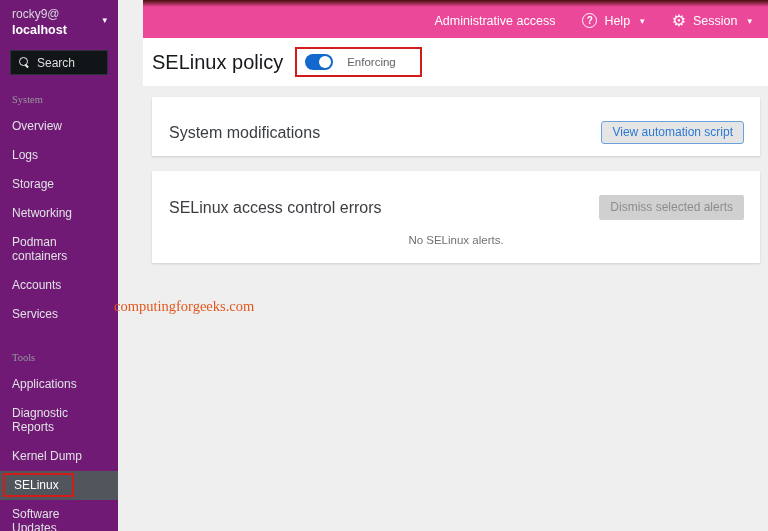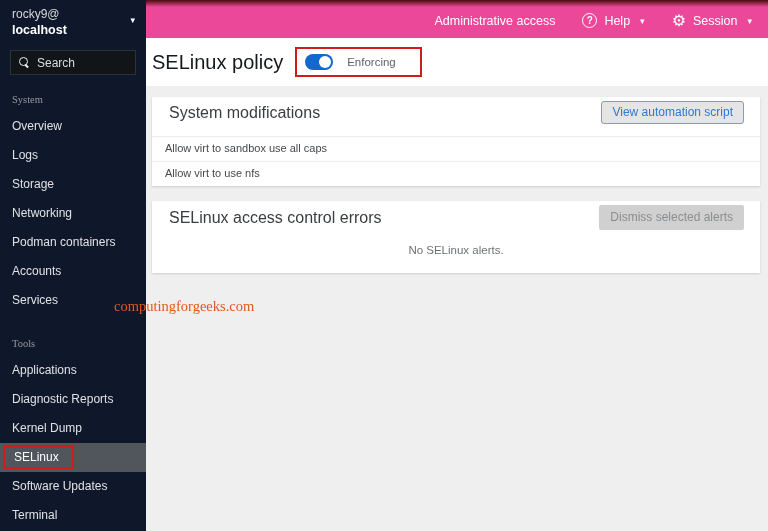--- a/index.html
+++ b/index.html
@@ -1,22 +1,22 @@
 <!DOCTYPE html>
 <html><head>
 <meta charset="utf-8">
 <style>
   * { box-sizing: border-box; margin: 0; padding: 0; }
   body { margin: 0; font-family: "Liberation Sans", sans-serif; }
   .app { position: relative; width: 768px; height: 531px; overflow: hidden;
          background: #efefef; }
 
   
-  .sidebar { position: absolute; left: 0; top: 0; width: 146px; height: 531px;
-             background: #0f172a; z-index: 2; }
+  .sidebar { position: absolute; left: 0; top: 0; width: 118px; height: 531px;
+             background: #701a75; z-index: 2; }
   .host-switcher { position: relative; padding: 7px 12px 5px; cursor: pointer; }
   .host-user { font-size: 12px; color: #d6d8da; line-height: 15px; }
   .host-name { font-size: 12.5px; font-weight: bold; color: #ffffff; line-height: 16px; }
   .host-caret { position: absolute; right: 11px; top: 15px; color: #ffffff;
                 font-size: 9px; }
   .search-box { margin: 7px 10px 13px 10px; height: 25px; background: #121518;
                 border: 1px solid #2d3237; display: flex; align-items: center;
                 gap: 7px; padding: 0 8px; }
   .mag-icon { position: relative; width: 11px; height: 11px; flex: 0 0 auto; }
   .mag-icon::before { content: ""; position: absolute; left: 0; top: 0; width: 7px;
@@ -61,21 +61,21 @@
             background: #1268cc; cursor: pointer; flex: 0 0 auto; }
   .switch-knob { position: absolute; right: 2px; top: 2px; width: 12px; height: 12px;
                  border-radius: 50%; background: #ffffff; }
   .toggle-label { font-size: 11.5px; color: #5f6368; }
 
   .content { position: absolute; left: 143px; top: 86px; width: 625px; height: 445px;
              background: #efefef; padding: 11px 8px 0 9px; }
   .card { background: #ffffff; box-shadow: 0 1px 2px rgba(3,3,3,0.14); }
   .card + .card { margin-top: 15px; }
   .card-head { display: flex; align-items: center; justify-content: space-between;
-               padding: 4px 16px 12px 17px; }
+               padding: 24px 16px 12px 17px; }
   .card-title { font-size: 16px; font-weight: 400; color: #3a3d41; }
   .btn-secondary { background: #e5e5e5; border: 1px solid #6ba2dd; border-radius: 3px;
                    color: #2d79d4; font-size: 12px; padding: 3px 10px 4px;
                    cursor: pointer; font-family: "Liberation Sans", sans-serif; }
   .btn-disabled { background: #d0d0d0; border: none; border-radius: 2px;
                   color: #8a8d90; font-size: 12px; padding: 5px 11px 6px;
                   cursor: default; font-family: "Liberation Sans", sans-serif; }
   .mod-row { border-top: 1px solid #ececec; padding: 5px 13px 7px; font-size: 11px;
              color: #45484c; cursor: pointer; }
   .empty-state { text-align: center; padding: 2px 0 17px; font-size: 11.5px;
@@ -149,24 +149,20 @@
     </span>
   </div>
 
   <main class="content">
 
     <section class="card">
       <div class="card-head">
         <h2 class="card-title">System modifications</h2>
         <button class="btn-secondary">View automation script</button>
       </div>
-      <div>
-        <div class="mod-row">Allow virt to sandbox use all caps</div>
-        <div class="mod-row">Allow virt to use nfs</div>
-      </div>
     </section>
 
     <section class="card">
       <div class="card-head">
         <h2 class="card-title">SELinux access control errors</h2>
         <button class="btn-disabled" disabled="">Dismiss selected alerts</button>
       </div>
       <div class="empty-state">No SELinux alerts.</div>
     </section>
 

